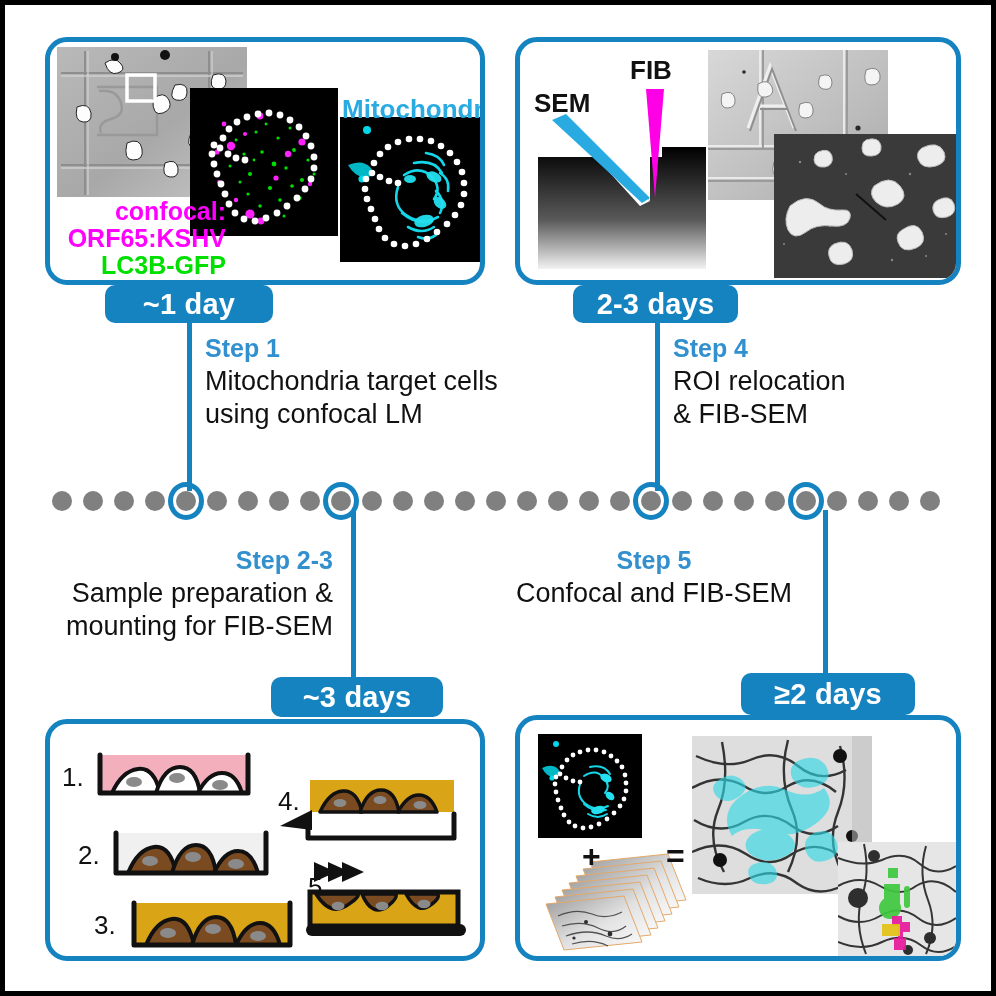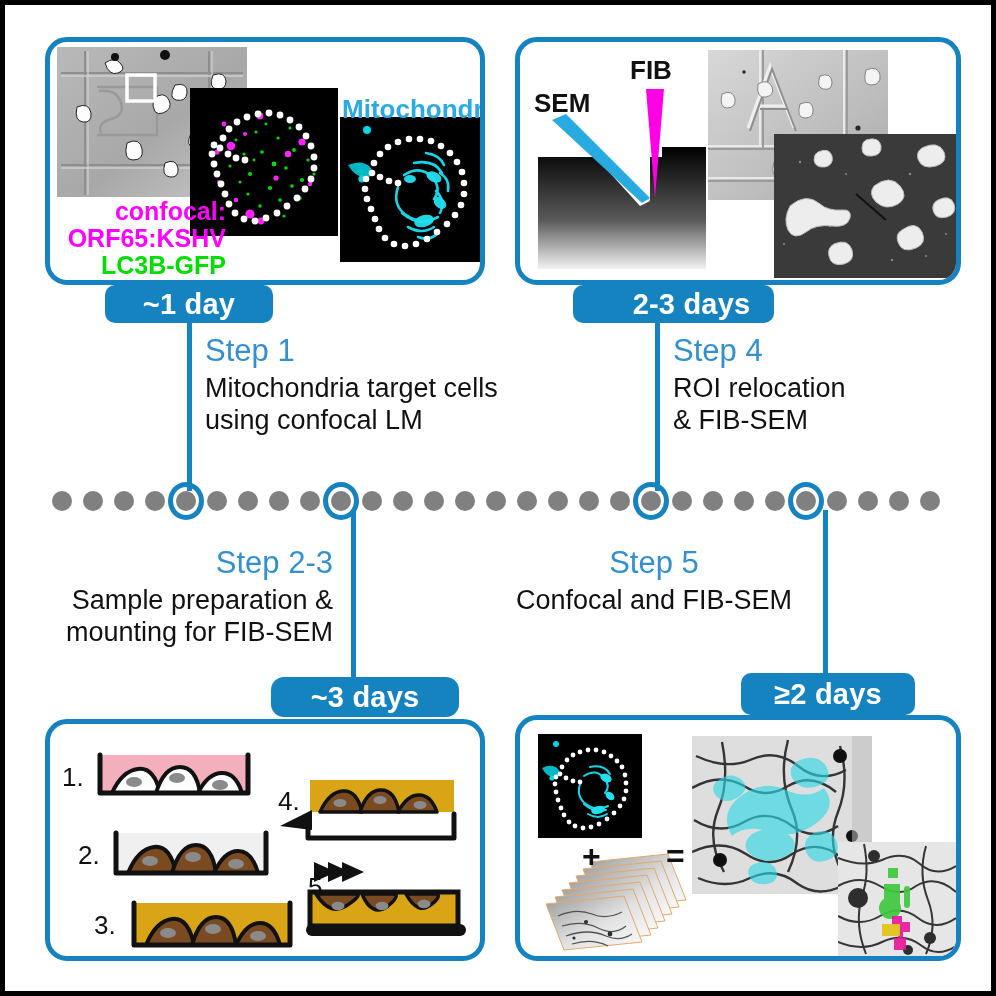--- a/index.html
+++ b/index.html
@@ -2,21 +2,21 @@
 <html><head>
 <meta charset="utf-8">
 <style>
   html,body{margin:0;padding:0;background:#fff;}
   body{width:996px;height:996px;font-family:"Liberation Sans",sans-serif;}
   #fig{position:relative;width:996px;height:996px;box-sizing:border-box;border:5px solid #000;background:#fff;overflow:hidden;}
   .panel{position:absolute;box-sizing:border-box;border:5px solid #1583C0;border-radius:22px;background:#fff;overflow:hidden;}
   .badge{position:absolute;background:#1583C0;color:#fff;font-weight:bold;font-size:29px;
          border-radius:10px;display:flex;align-items:center;justify-content:center;letter-spacing:.2px;z-index:6;}
   .stem{position:absolute;background:#1583C0;width:5px;z-index:2;}
-  .steptitle{color:#3390CF;font-weight:normal;font-size:31px;line-height:1.05;margin-bottom:4px;}
+  .steptitle{color:#3390CF;font-weight:bold;font-size:25px;line-height:1.05;margin-bottom:4px;}
   .stepdesc{color:#111;font-size:27px;line-height:1.22;}
   .stepblock{position:absolute;z-index:3;}
   .timeline{position:absolute;left:0;top:478px;width:996px;height:36px;z-index:1;}
   .tdot{position:absolute;top:8px;width:20px;height:20px;border-radius:50%;background:#808080;}
   .tring{position:absolute;top:-1px;width:36px;height:38px;border:5px solid #1583C0;border-radius:50%;box-sizing:border-box;background:transparent;}
   .imgbox{position:absolute;overflow:hidden;}
   .microtext{position:absolute;z-index:5;font-weight:bold;}
   .num{position:absolute;font-size:26px;color:#111;}
   .blackimg{background:#000;}
 </style>
@@ -634,24 +634,24 @@
         <g fill="#E3C41A" opacity=".95">
             <rect x="44" y="82" width="18" height="12"></rect>
           </g>
       </svg>
     </div>
   </div>
 
   <div class="badge" style="left:100px;top:280px;width:168px;height:38px;">~1 day</div>
   <div class="stem" style="left:182px;top:316px;height:170px;"></div>
 
-  <div class="badge" style="left:568px;top:280px;width:165px;height:38px;padding-left:36px;">2-3 days</div>
+  <div class="badge" style="left:568px;top:280px;width:165px;height:38px;">2-3 days</div>
   <div class="stem" style="left:650px;top:316px;height:170px;"></div>
 
-  <div class="badge" style="left:266px;top:672px;width:188px;height:40px;border-radius:13px;">~3 days</div>
+  <div class="badge" style="left:266px;top:672px;width:172px;height:40px;">~3 days</div>
   <div class="stem" style="left:346px;top:505px;height:168px;"></div>
 
   <div class="badge" style="left:736px;top:668px;width:174px;height:42px;">≥2 days</div>
   <div class="stem" style="left:818px;top:505px;height:164px;"></div>
 
   <div class="stepblock" style="left:200px;top:330px;width:300px;">
     <div class="steptitle">Step 1</div>
     <div class="stepdesc">Mitochondria target cells</div>
     <div class="stepdesc">using confocal LM</div>
   </div>

